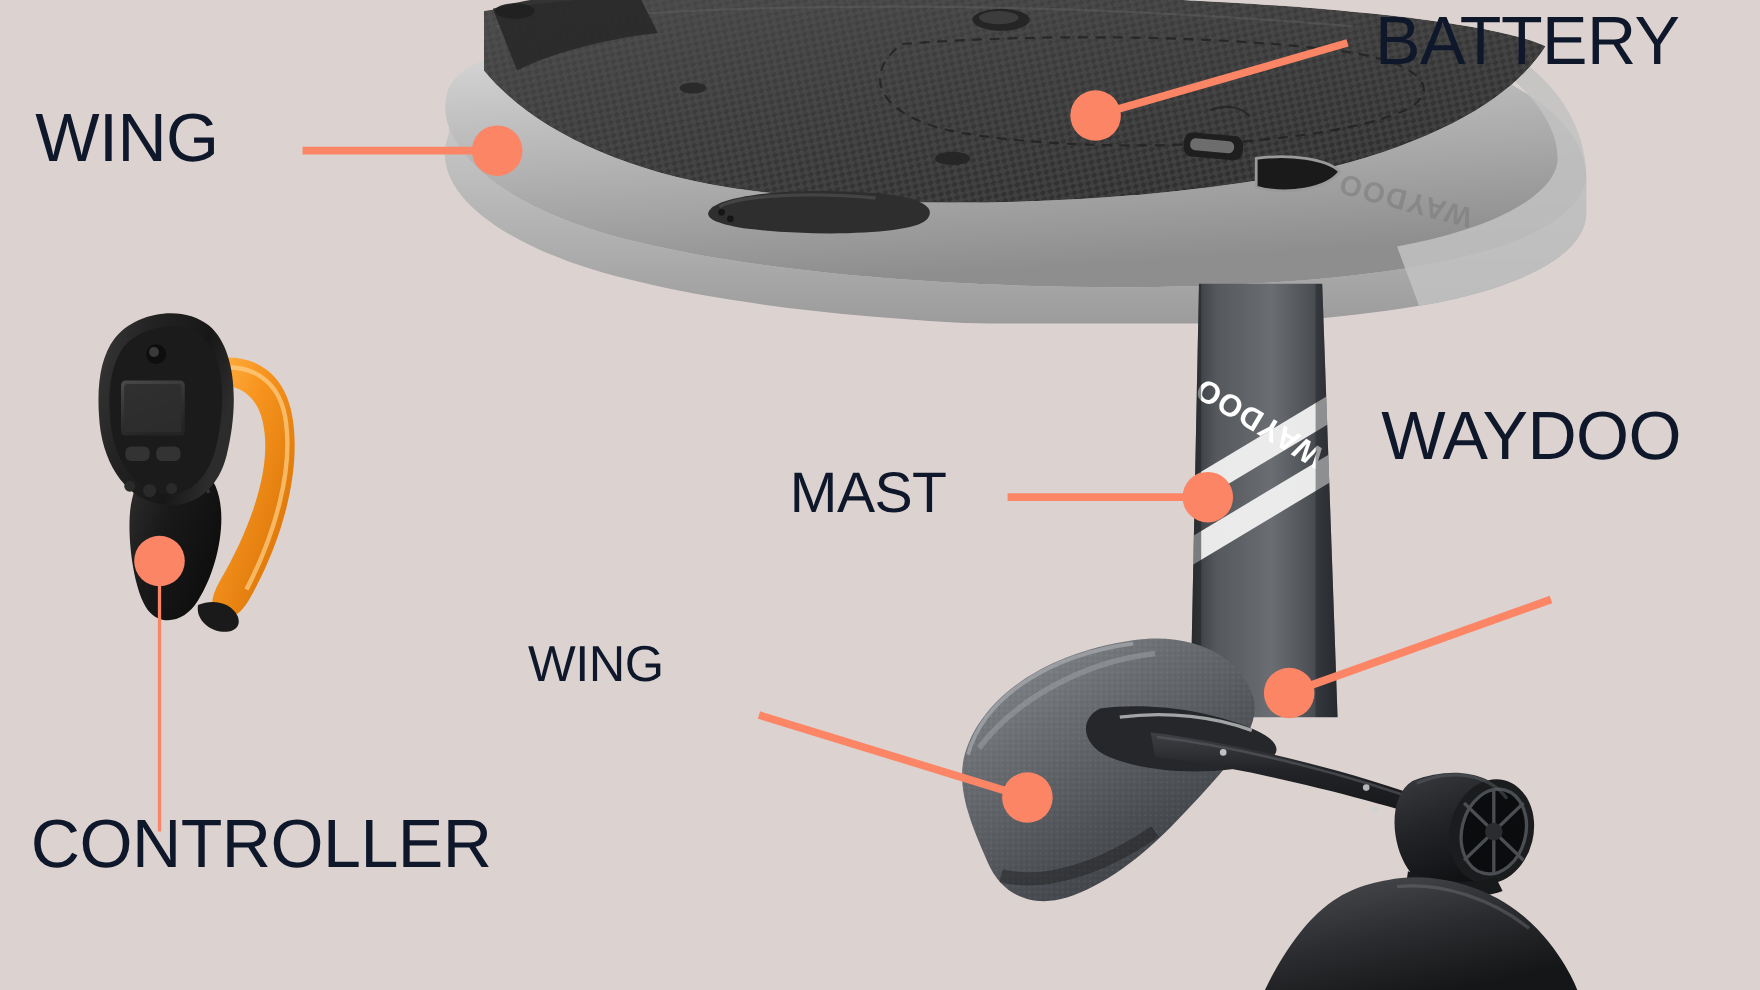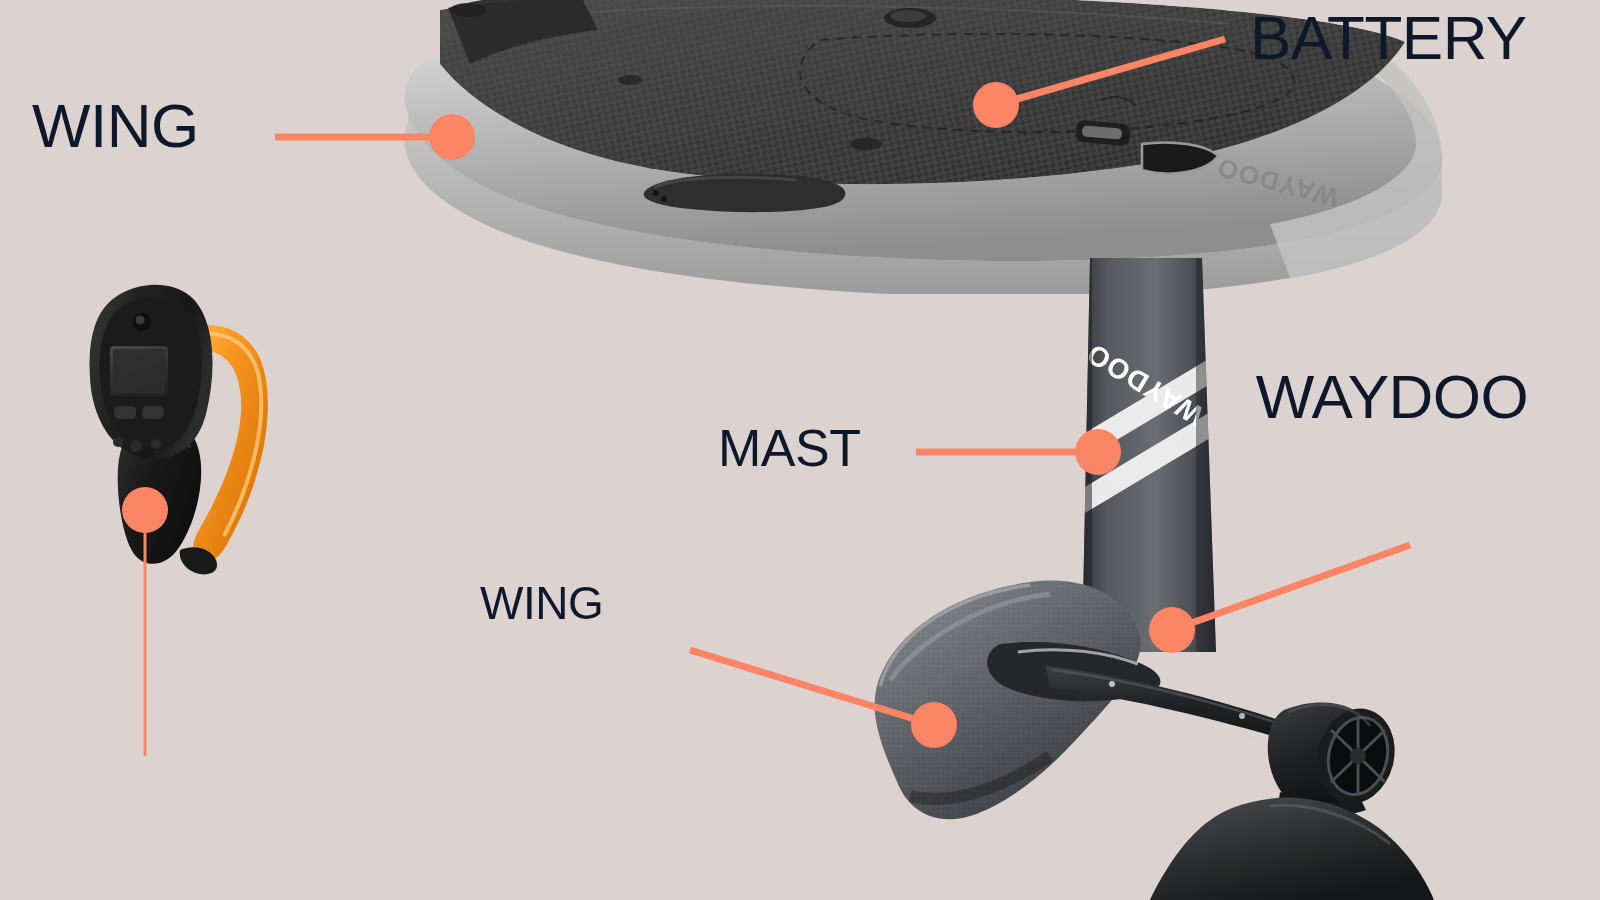--- a/index.html
+++ b/index.html
@@ -332,14 +332,15 @@
   <div class="callout-label cl-battery">BATTERY</div>
 
   <div class="callout-label cl-mast">MAST</div>
 
   <div class="callout-label cl-power">
     <div>WAYDOO</div>
   </div>
 
   <div class="callout-label cl-wing">WING</div>
 
+  <div class="callout-label cl-controller">CONTROLLER</div>
 
 </div>
 
 </body></html>

